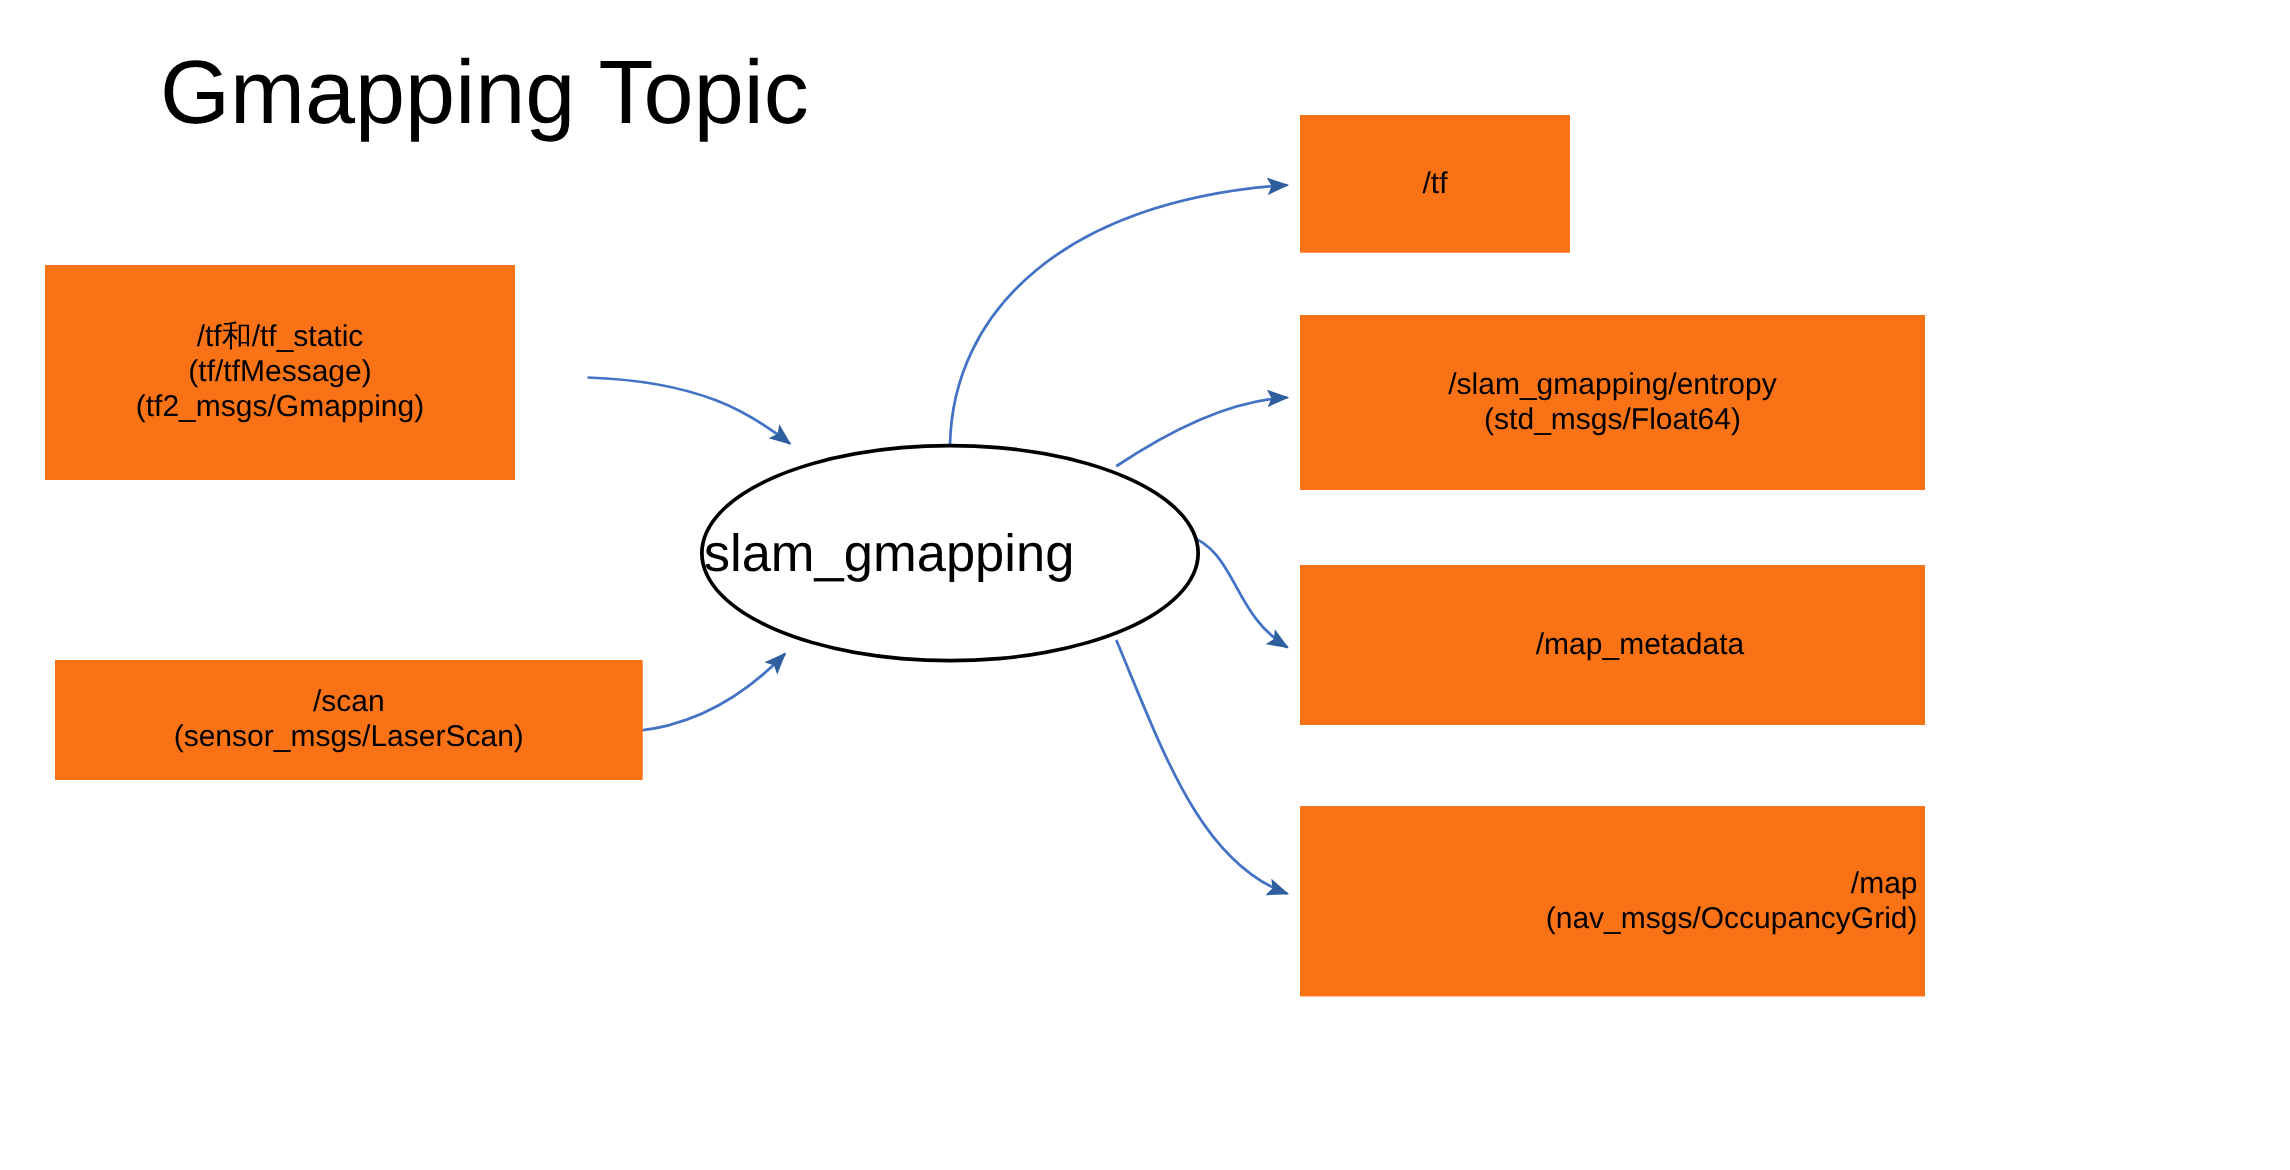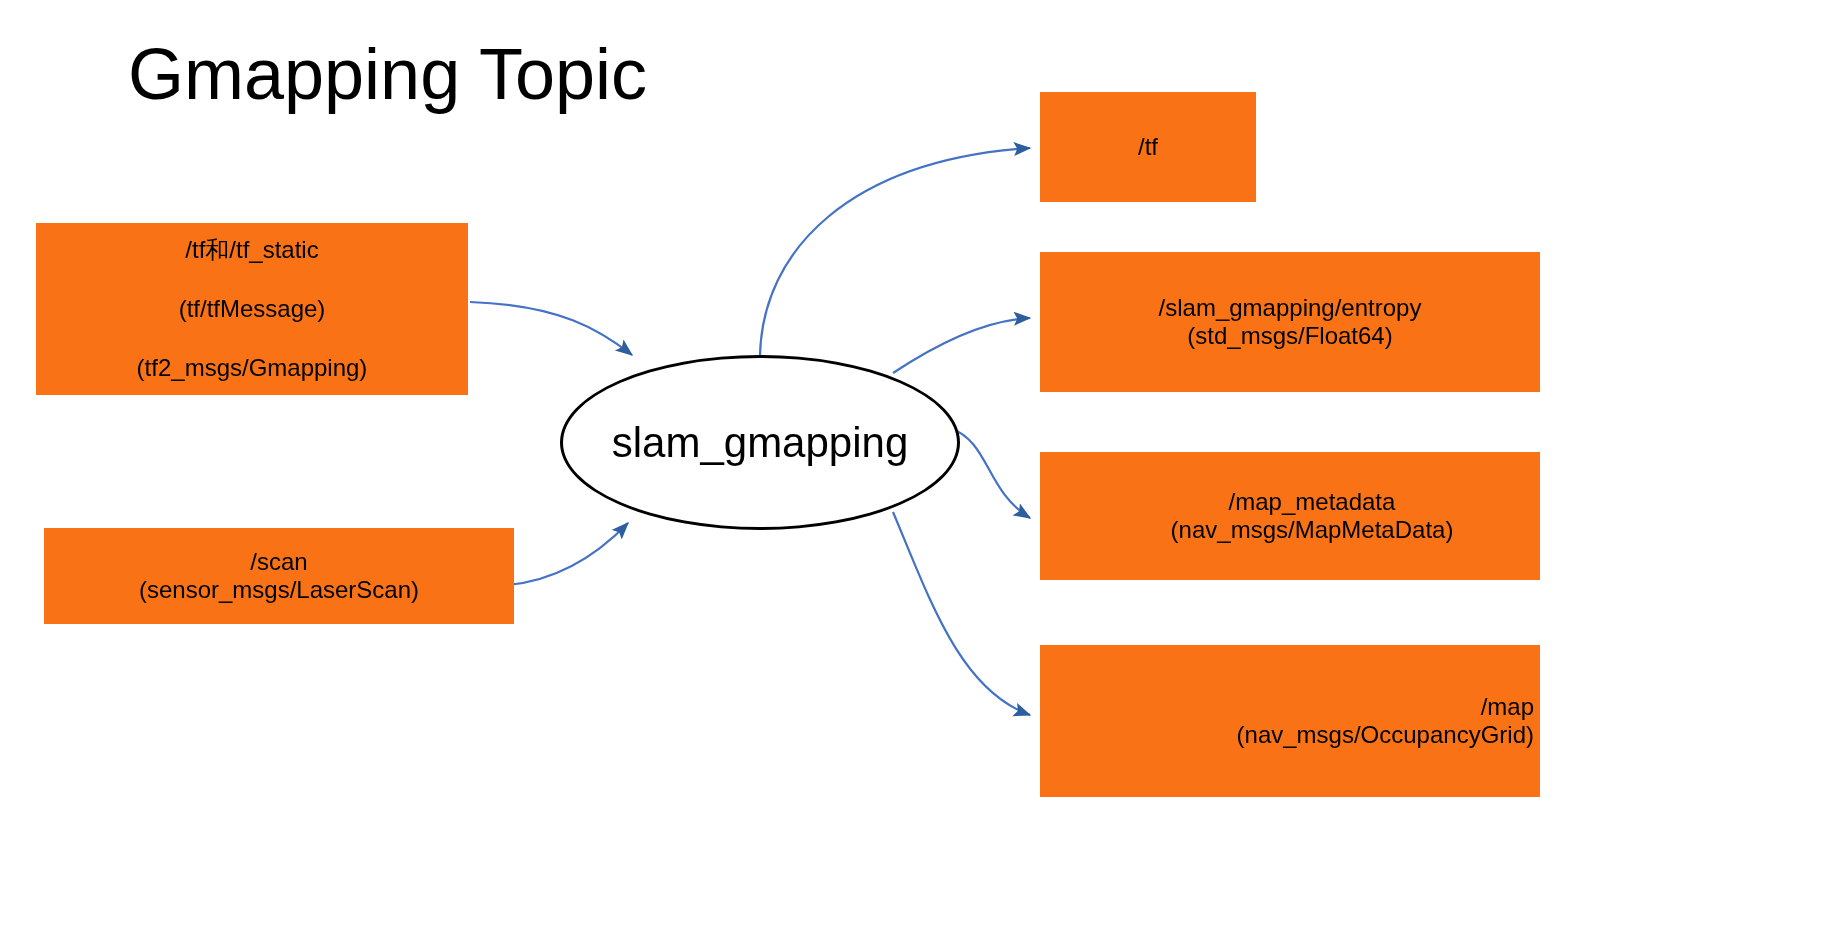--- a/index.html
+++ b/index.html
@@ -59,27 +59,26 @@
     white-space: nowrap;
   }
   .ellipse-node {
     position: absolute;
     box-sizing: border-box;
     border: 3px solid #000000;
     border-radius: 50%;
     background: #ffffff;
     display: flex;
     align-items: center;
-    justify-content: center;
     font-size: 42px;
     color: #000000;
     white-space: nowrap;
   }
   
-  #box-tf-static      { left: 36px;   top: 223px; width: 432px; height: 172px; gap: 31px; }
+  #box-tf-static      { left: 36px;   top: 212px; width: 376px; height: 172px; }
   #box-scan           { left: 44px;   top: 528px; width: 470px; height: 96px; }
   #ellipse-slam       { left: 560px;  top: 355px; width: 400px; height: 175px; }
   #box-tf-out         { left: 1040px; top: 92px;  width: 216px; height: 110px; }
   #box-entropy        { left: 1040px; top: 252px; width: 500px; height: 140px; }
   #box-map-metadata   { left: 1040px; top: 452px; width: 500px; height: 128px; padding-left: 48px; }
   #box-map            { left: 1040px; top: 645px; width: 500px; height: 152px; align-items: flex-end; }
 </style>
 </head>
 <body>
 
@@ -126,21 +125,20 @@
     <span class="line">/tf</span>
   </div>
 
   <div class="node-box" id="box-entropy">
     <span class="line">/slam_gmapping/entropy</span>
     <span class="line">(std_msgs/Float64)</span>
   </div>
 
   <div class="node-box" id="box-map-metadata">
     <span class="line">/map_metadata</span>
-    <span class="line">(nav_msgs/MapMetaData)</span>
   </div>
 
   <div class="node-box" id="box-map">
     <span class="line">/map</span>
     <span class="line">(nav_msgs/OccupancyGrid)</span>
   </div>
 
 </div>
 
 </body></html>

